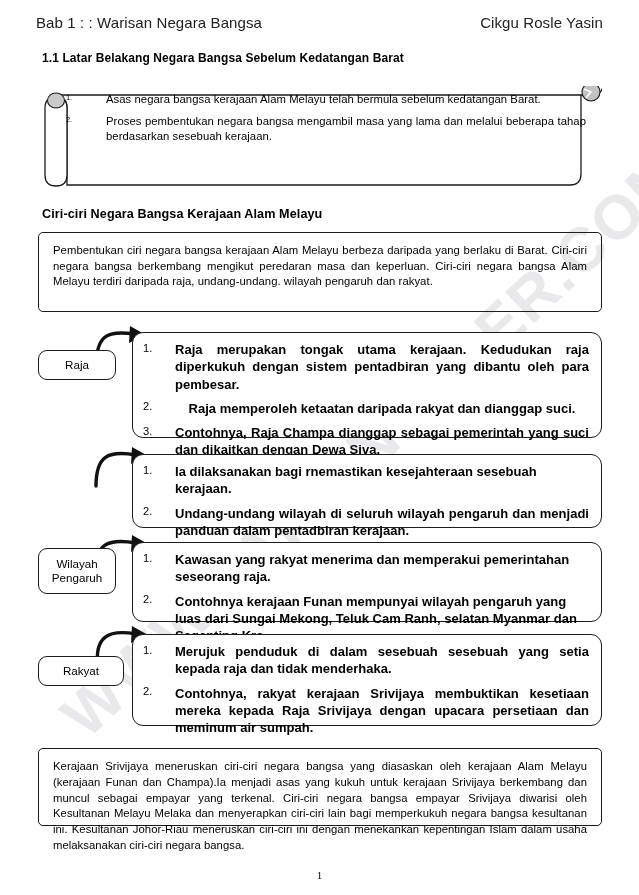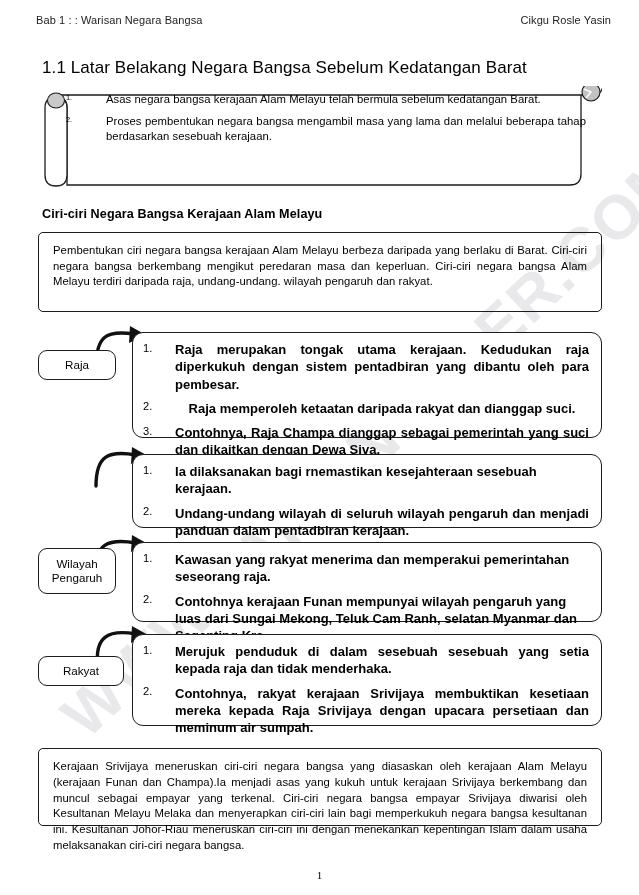--- a/index.html
+++ b/index.html
@@ -39,43 +39,43 @@
     position: relative;
     z-index: 2;
     width: 639px;
     height: 895px;
     padding: 0;
   }
 
   
   .runhead {
     position: absolute;
-    top: 14px; left: 36px; right: 28px;
+    top: 14px; left: 36px; right: 36px;
     display: flex;
     justify-content: space-between;
     align-items: baseline;
-    font-size: 11px;
+    font-size: 15px;
     color: #222;
   }
   .runhead-left { letter-spacing: .1px; }
   .runhead-right { letter-spacing: .1px; }
 
   
   .chapter-title {
     position: absolute;
     top: 33px; left: 38px;
     font-size: 15.5px;
     font-weight: bold;
     letter-spacing: .2px;
   }
   .section-title {
     position: absolute;
-    top: 58px; left: 42px;
-    font-size: 17px;
-    font-weight: normal;
+    top: 51px; left: 42px;
+    font-size: 12px;
+    font-weight: bold;
     letter-spacing: .1px;
   }
 
   
   .scroll-box {
     position: absolute;
     top: 86px; left: 38px;
     width: 564px; height: 108px;
   }
   .scroll-box svg { position: absolute; inset: 0; }

